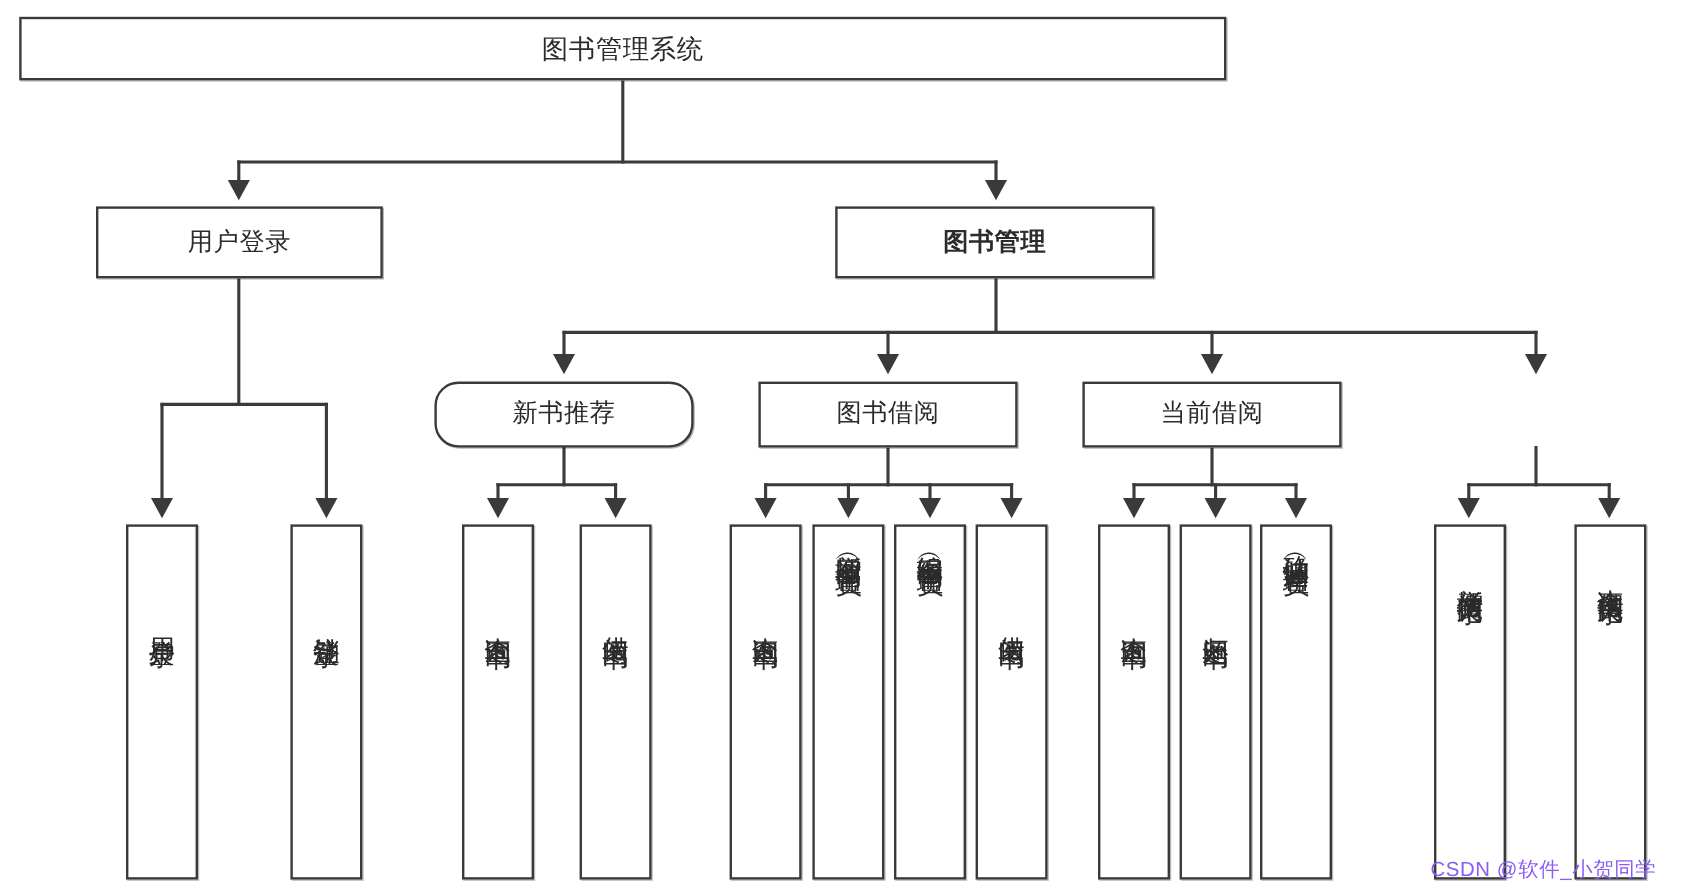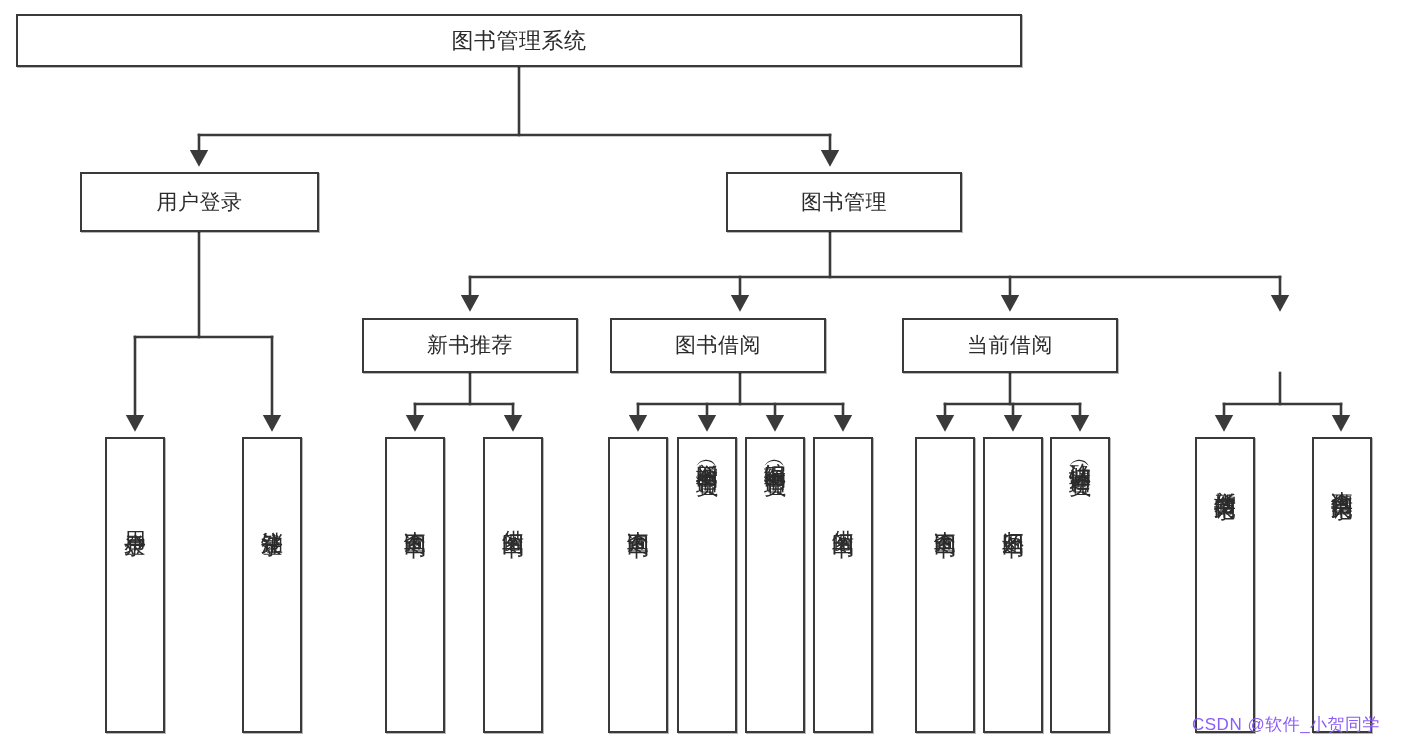--- a/index.html
+++ b/index.html
@@ -126,29 +126,29 @@
   </svg>
 
   <div class="node horizontal root" style="left:16px; top:14px; width:1006px; height:53px;">
     <span class="label">图书管理系统</span>
   </div>
 
   <div class="node horizontal level2" style="left:80px; top:172px; width:239px; height:60px;">
     <span class="label">用户登录</span>
   </div>
 
-  <div class="node horizontal level2" style="left:726px; top:172px; width:236px; height:60px;">
+  <div class="node horizontal level2" style="left:696px; top:172px; width:266px; height:60px;font-weight:bold;">
     <span class="label">图书管理</span>
   </div>
 
-  <div class="node horizontal level3" style="left:362px; top:318px; width:216px; height:55px;">
+  <div class="node horizontal level3" style="left:362px; top:318px; width:216px; height:55px;border-radius:20px;">
     <span class="label">新书推荐</span>
   </div>
 
-  <div class="node horizontal level3" style="left:610px; top:318px; width:216px; height:55px;">
+  <div class="node horizontal level3" style="left:632px; top:318px; width:216px; height:55px;">
     <span class="label">图书借阅</span>
   </div>
 
   <div class="node horizontal level3" style="left:902px; top:318px; width:216px; height:55px;">
     <span class="label">当前借阅</span>
   </div>
 
 
   <div class="node vertical leaf" style="left:105px; top:437px; width:60px; height:296px; padding-top:74px;">
     <span class="label">用户登录</span>

